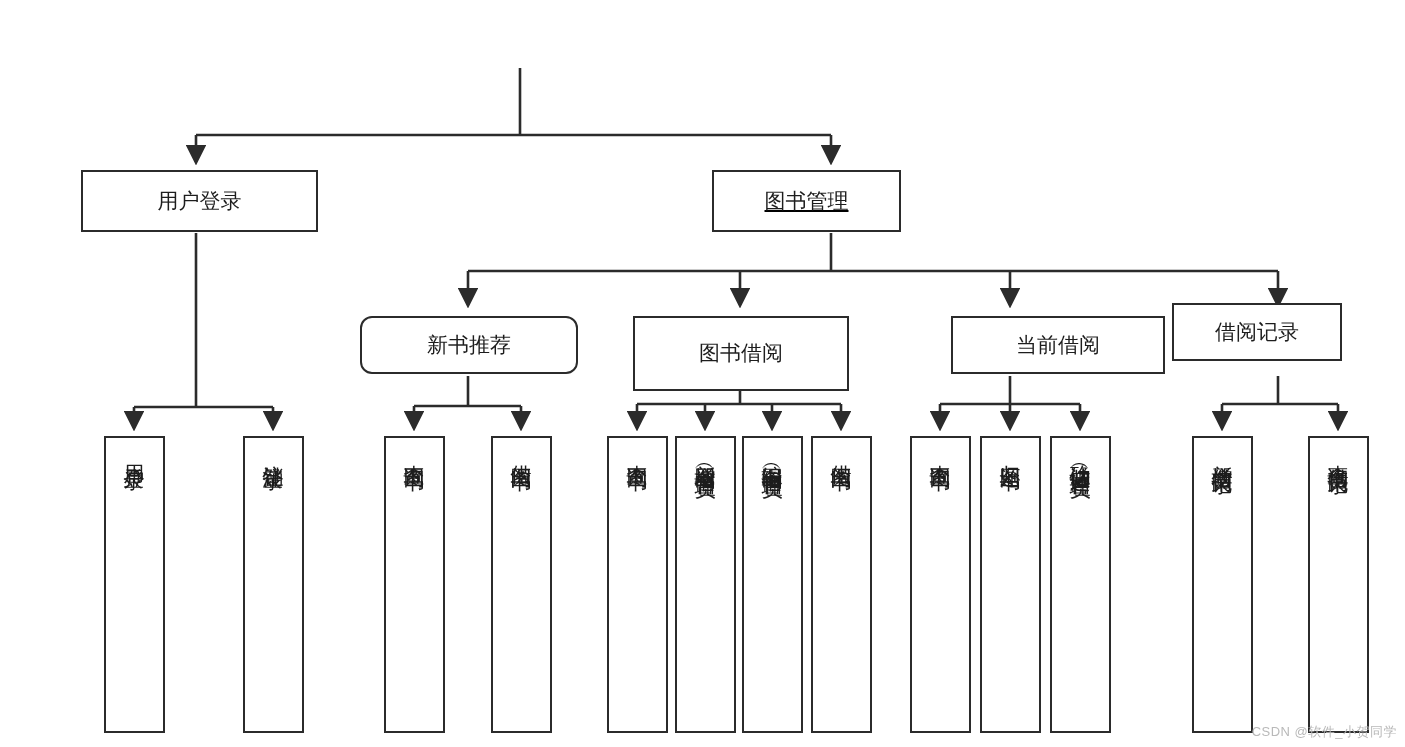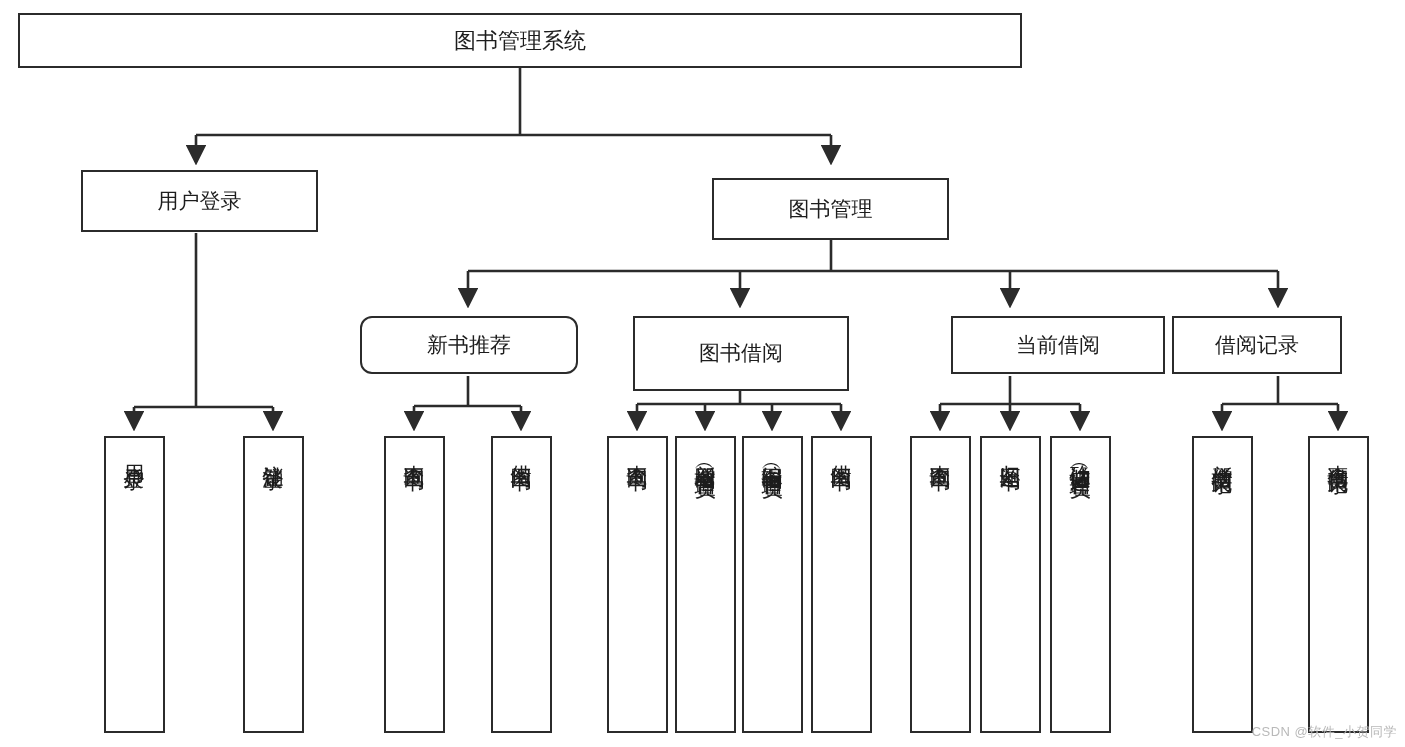--- a/index.html
+++ b/index.html
@@ -118,41 +118,38 @@
       <path d="M 1010 404 L 1010 428" marker-end="url(#arrow)"></path>
       <path d="M 1080 404 L 1080 428" marker-end="url(#arrow)"></path>
 
       <path d="M 1278 376 L 1278 404"></path>
       <path d="M 1222 404 L 1338 404"></path>
       <path d="M 1222 404 L 1222 428" marker-end="url(#arrow)"></path>
       <path d="M 1338 404 L 1338 428" marker-end="url(#arrow)"></path>
     </g>
   </svg>
 
-  <div class="node root horizontal" style="left:18px; top:13px; width:1004px; height:55px;">
-    <span class="label">图书管理系统</span>
-  </div>
 
   <div class="node horizontal" style="left:81px; top:170px; width:237px; height:62px;">
     <span class="label">用户登录</span>
   </div>
-  <div class="node horizontal" style="left:712px; top:178px; width:237px; height:62px;">
+  <div class="node horizontal" style="left:712px; top:170px; width:189px; height:62px;text-decoration:underline;">
     <span class="label">图书管理</span>
   </div>
 
   <div class="node horizontal" style="left:360px; top:316px; width:218px; height:58px;border-radius:12px;">
     <span class="label">新书推荐</span>
   </div>
   <div class="node horizontal" style="left:633px; top:316px; width:216px; height:75px;">
     <span class="label">图书借阅</span>
   </div>
   <div class="node horizontal" style="left:903px; top:316px; width:214px; height:58px;margin-left:48px;">
     <span class="label">当前借阅</span>
   </div>
-  <div class="node horizontal" style="left:1172px; top:316px; width:170px; height:58px;">
+  <div class="node horizontal" style="left:1172px; top:303px; width:170px; height:58px;">
     <span class="label">借阅记录</span>
   </div>
 
   <div class="node vertical" style="left:104px; top:436px; width:61px; height:297px;">
     <span class="label">用户登录</span>
   </div>
   <div class="node vertical" style="left:243px; top:436px; width:61px; height:297px;">
     <span class="label">注销登录</span>
   </div>
 

